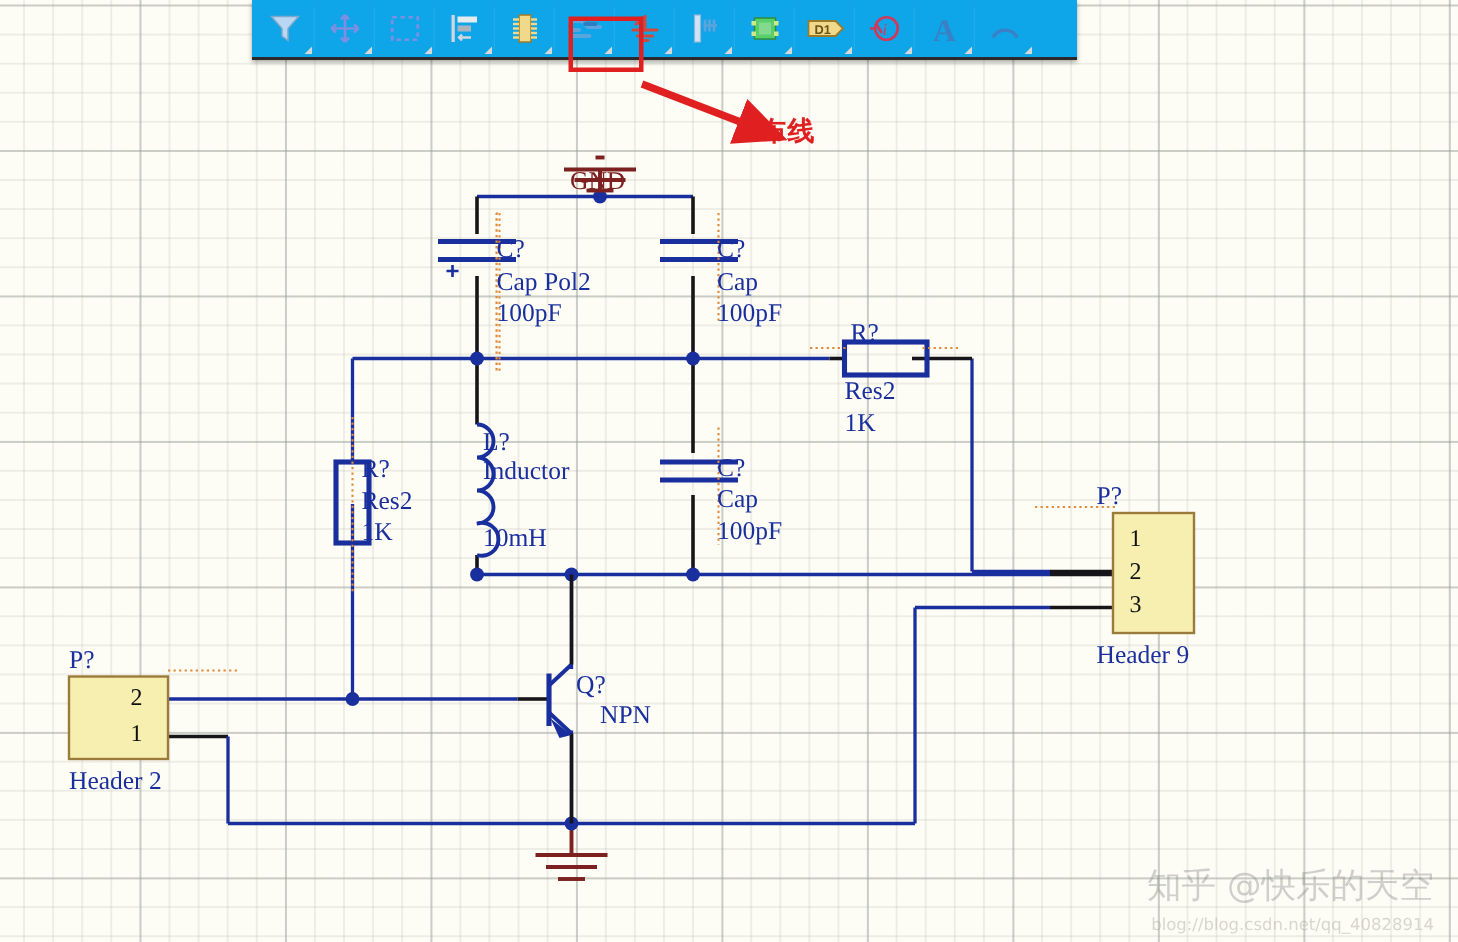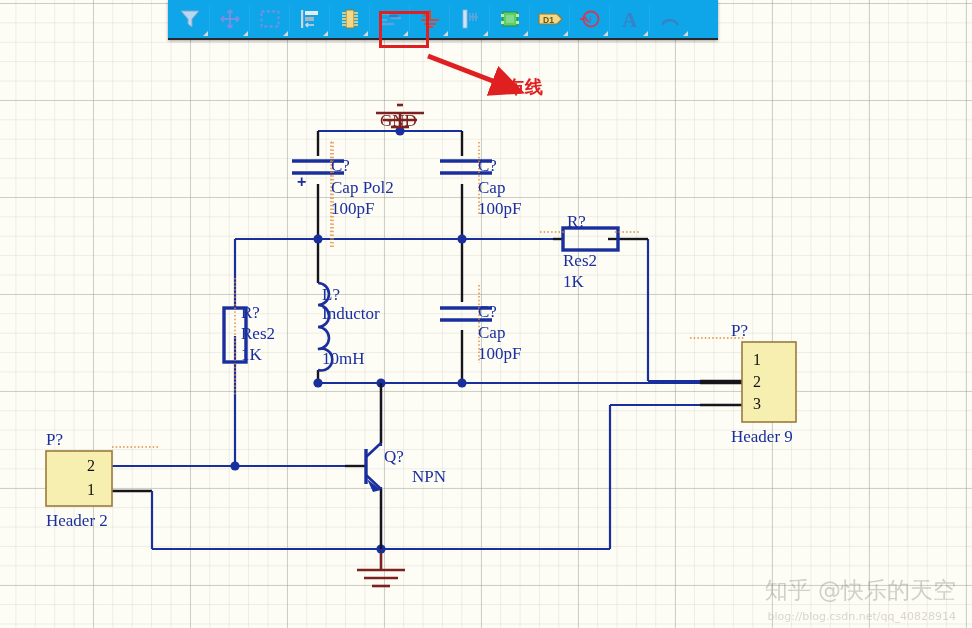--- a/index.html
+++ b/index.html
@@ -354,21 +354,21 @@
 
 <div class="lbl" style="left:241px; top:302px;">R?</div>
 <div class="lbl" style="left:241px; top:323px;">Res2</div>
 <div class="lbl" style="left:241px; top:344px;">1K</div>
 
 <div class="lbl" style="left:567px; top:211px;">R?</div>
 <div class="lbl" style="left:563px; top:250px;">Res2</div>
 <div class="lbl" style="left:563px; top:271px;">1K</div>
 
 <div class="lbl" style="left:384px; top:446px;">Q?</div>
-<div class="lbl" style="left:380px; top:466px;padding-left:32px;">NPN</div>
+<div class="lbl" style="left:368px; top:466px;padding-left:32px;">NPN</div>
 
 <div class="lbl" style="left:731px; top:320px;">P?</div>
 <div class="lbl" style="left:731px; top:426px;">Header 9</div>
 <div class="pinnum" style="left:753px; top:351px;">1</div>
 <div class="pinnum" style="left:753px; top:373px;">2</div>
 <div class="pinnum" style="left:753px; top:395px;">3</div>
 
 <div class="lbl" style="left:46px; top:429px;">P?</div>
 <div class="lbl" style="left:46px; top:510px;">Header 2</div>
 <div class="pinnum" style="left:87px; top:457px;">2</div>

